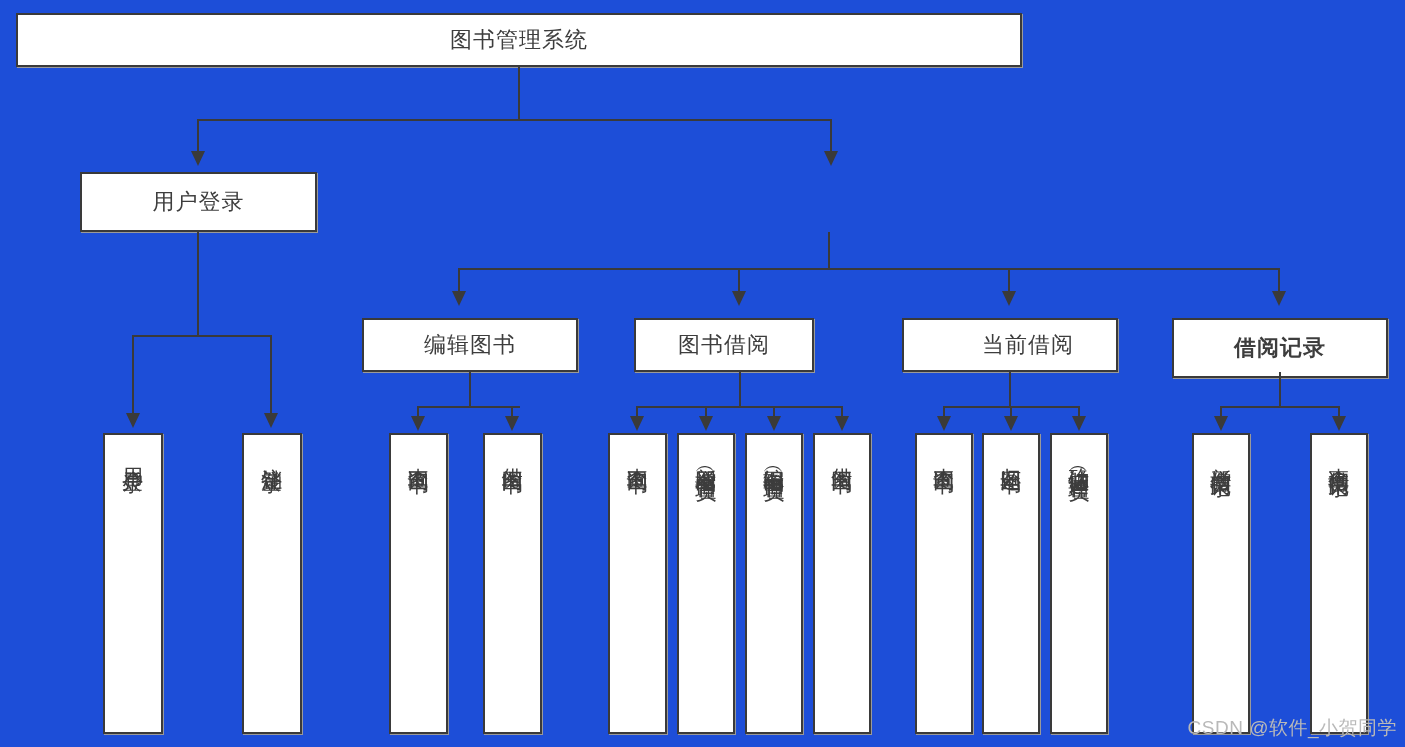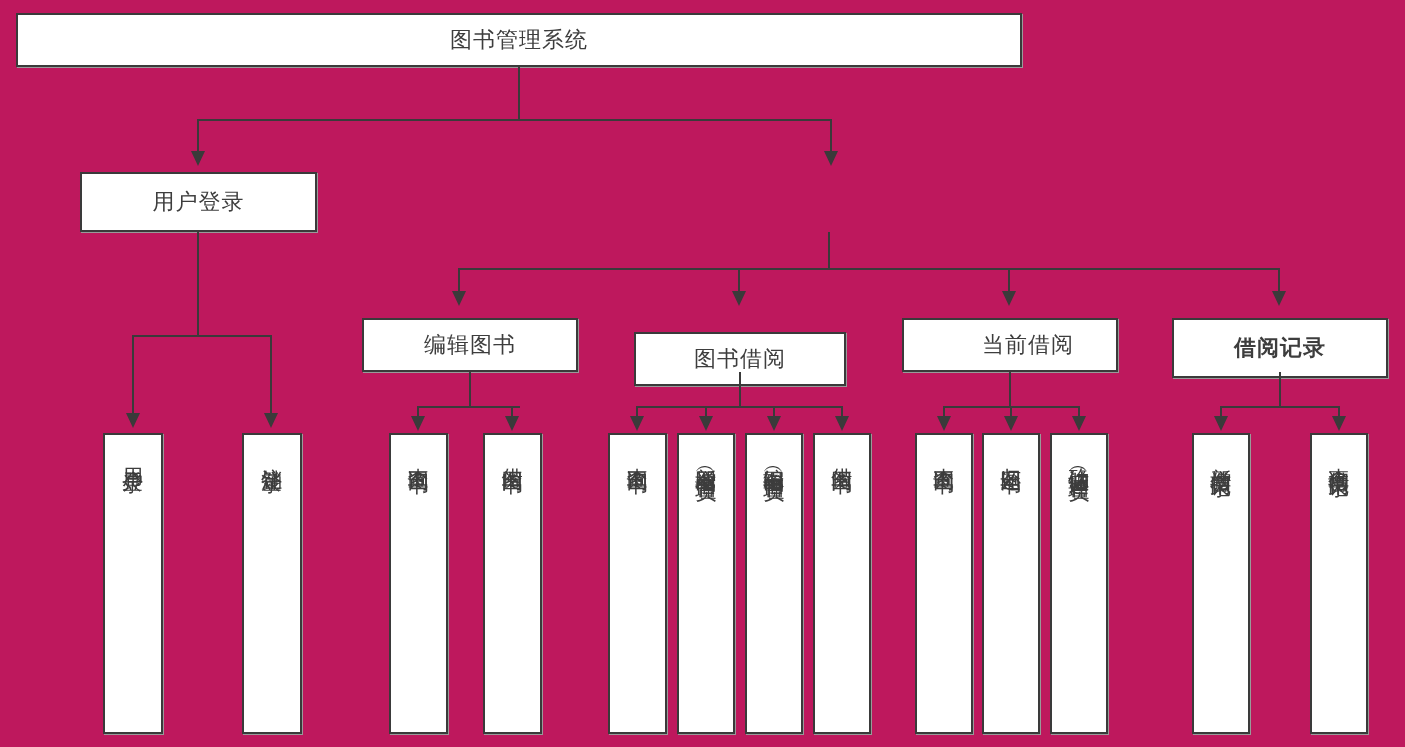--- a/index.html
+++ b/index.html
@@ -4,21 +4,21 @@
 <style>
   html,body{margin:0;padding:0;background:#ffffff;}
   body{
     font-family:"Liberation Sans","DejaVu Sans",sans-serif;
     -webkit-font-smoothing:antialiased;
   }
   #canvas{
     position:relative;
     width:1405px;
     height:747px;
-    background:#be185d;
+    background:#1d4ed8;
     overflow:hidden;
     text-align:center;
   }
   
   .node{
     position:absolute;
     box-sizing:border-box;
     background:#ffffff;
     border:2px solid #3a3a3a;
     box-shadow:1px 1px 0 0 #9a9a9a;
@@ -106,21 +106,21 @@
   <div class="edge v" style="left:738px;top:268px;width:2px;height:25px;"></div>
   <div class="arrow" style="left:732px;top:291px;"></div>
   <div class="edge v" style="left:1008px;top:268px;width:2px;height:25px;"></div>
   <div class="arrow" style="left:1002px;top:291px;"></div>
   <div class="edge v" style="left:1278px;top:268px;width:2px;height:25px;"></div>
   <div class="arrow" style="left:1272px;top:291px;"></div>
 
   <div class="node h-text" style="left:362px;top:318px;width:216px;height:54px;">
     <span>编辑图书</span>
   </div>
-  <div class="node h-text" style="left:634px;top:332px;width:212px;height:54px;">
+  <div class="node h-text" style="left:634px;top:318px;width:180px;height:54px;">
     <span>图书借阅</span>
   </div>
   <div class="node h-text" style="left:902px;top:318px;width:216px;height:54px;padding-left:36px;">
     <span>当前借阅</span>
   </div>
   <div class="node h-text" style="left:1172px;top:318px;width:216px;height:60px;font-weight:bold;">
     <span>借阅记录</span>
   </div>
 
   <div class="edge v" style="left:469px;top:372px;width:2px;height:36px;"></div>
@@ -194,14 +194,15 @@
     <span class="vlabel">确认归还（管理员）</span>
   </div>
 
   <div class="node v-text" style="left:1192px;top:433px;width:58px;height:301px;">
     <span class="vlabel">新增借阅记录</span>
   </div>
   <div class="node v-text" style="left:1310px;top:433px;width:58px;height:301px;">
     <span class="vlabel">查询借阅记录</span>
   </div>
 
+  <div id="watermark">CSDN @软件_小贺同学</div>
 
 </div>
 
 </body></html>

